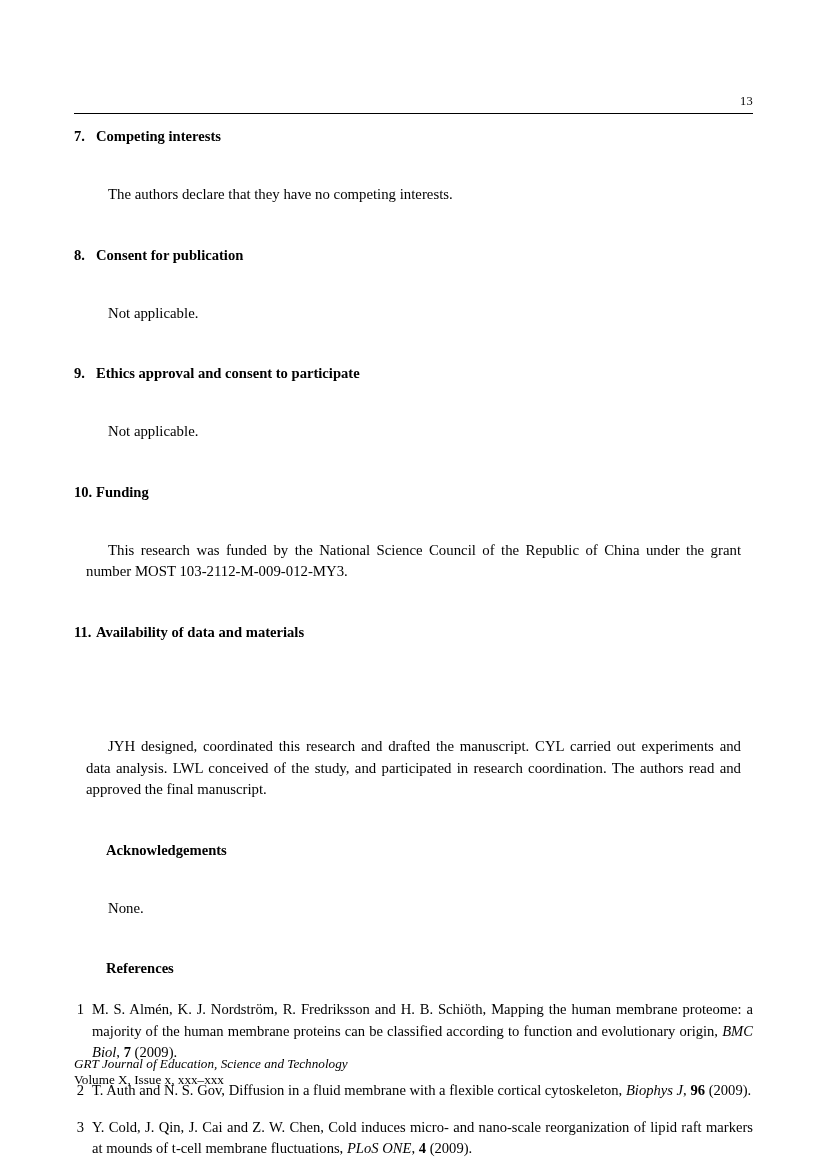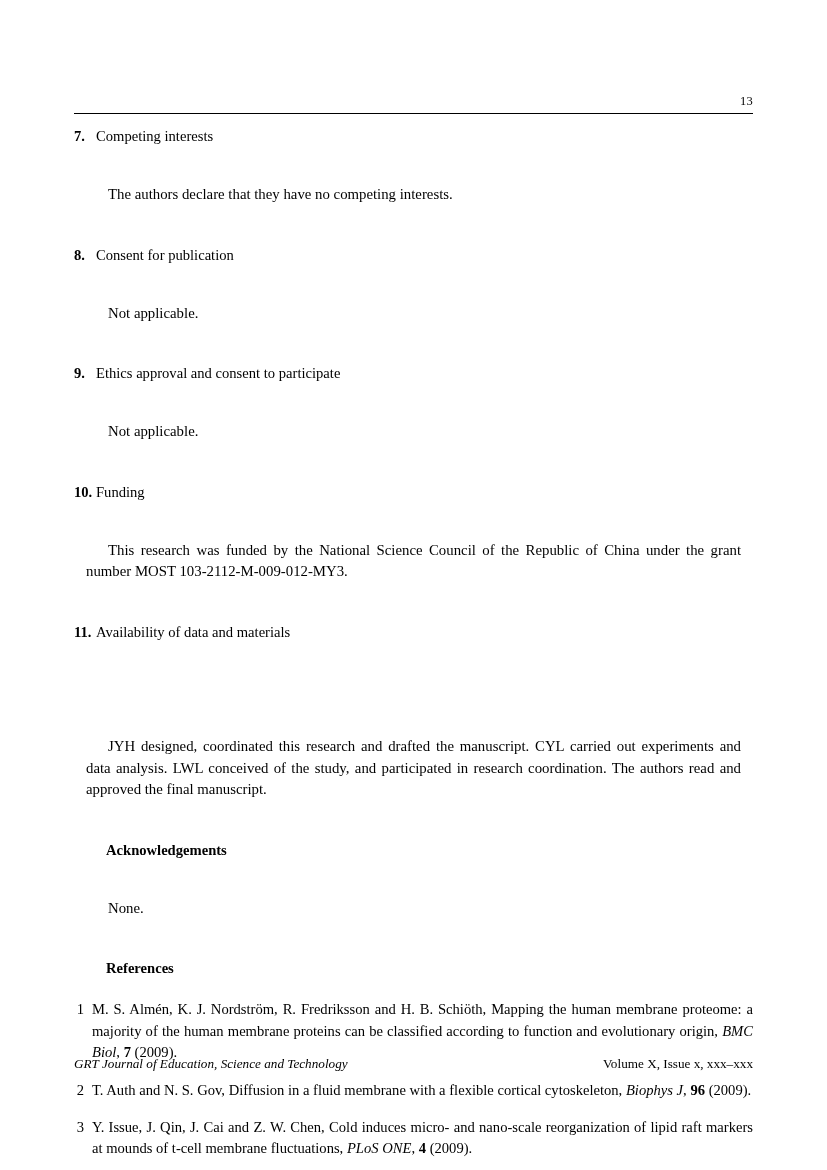--- a/index.html
+++ b/index.html
@@ -58,21 +58,21 @@
     line-height: 17px;
     display: flex;
     align-items: baseline;
   }
   h2.section .secnum {
     width: 22px;
     flex: 0 0 22px;
     font-weight: bold;
   }
   h2.section .sectitle {
-    font-weight: normal;
+    font-weight: bold;
   }
   h2.section.unnumbered {
     display: block;
     margin-left: 32px;
   }
 
   p.para {
     font-size: 14.8px;
     line-height: 21.6px;
     margin: 12px;
@@ -116,20 +116,21 @@
   .footer {
     position: absolute;
     left: 74px;
     top: 1056px;
     width: 679px;
     display: flex;
     justify-content: space-between;
     align-items: baseline;
     font-size: 13.2px;
     line-height: 16px;
+    flex-direction: column;
   }
   .footer-left {
     font-style: italic;
   }
   .footer-right {
     font-style: normal;
   }
 </style>
 </head>
 <body>
@@ -198,21 +199,21 @@
       <li class="ref-item">
         <span class="ref-num">1</span>
         <span class="ref-text"><span>M. S. Almén, K. J. Nordström, R. Fredriksson and H. B. Schiöth,</span> <span>Mapping the human membrane proteome: a majority of the human membrane proteins can be classified according to function and evolutionary origin,</span> <i>BMC Biol</i>, <b>7</b> <span>(2009).</span></span>
       </li>
       <li class="ref-item">
         <span class="ref-num">2</span>
         <span class="ref-text"><span>T. Auth and N. S. Gov,</span> <span>Diffusion in a fluid membrane with a flexible cortical cytoskeleton,</span> <i>Biophys J</i>, <b>96</b> <span>(2009).</span></span>
       </li>
       <li class="ref-item">
         <span class="ref-num">3</span>
-        <span class="ref-text"><span>Y. Issue, J. Qin, J. Cai and Z. W. Chen,</span> <span>Cold induces micro- and nano-scale reorganization of lipid raft markers at mounds of t-cell membrane fluctuations,</span> <i>PLoS ONE</i>, <b>4</b> <span>(2009).</span></span>
+        <span class="ref-text"><span>Y. Cold, J. Qin, J. Cai and Z. W. Chen,</span> <span>Cold induces micro- and nano-scale reorganization of lipid raft markers at mounds of t-cell membrane fluctuations,</span> <i>PLoS ONE</i>, <b>4</b> <span>(2009).</span></span>
       </li>
     </ol>
 
   </div>
 </div>
 
 <div class="footer">
   <div class="footer-left">GRT Journal of Education, Science and Technology</div>
   <div class="footer-right">Volume X, Issue x, xxx–xxx</div>
 </div>

